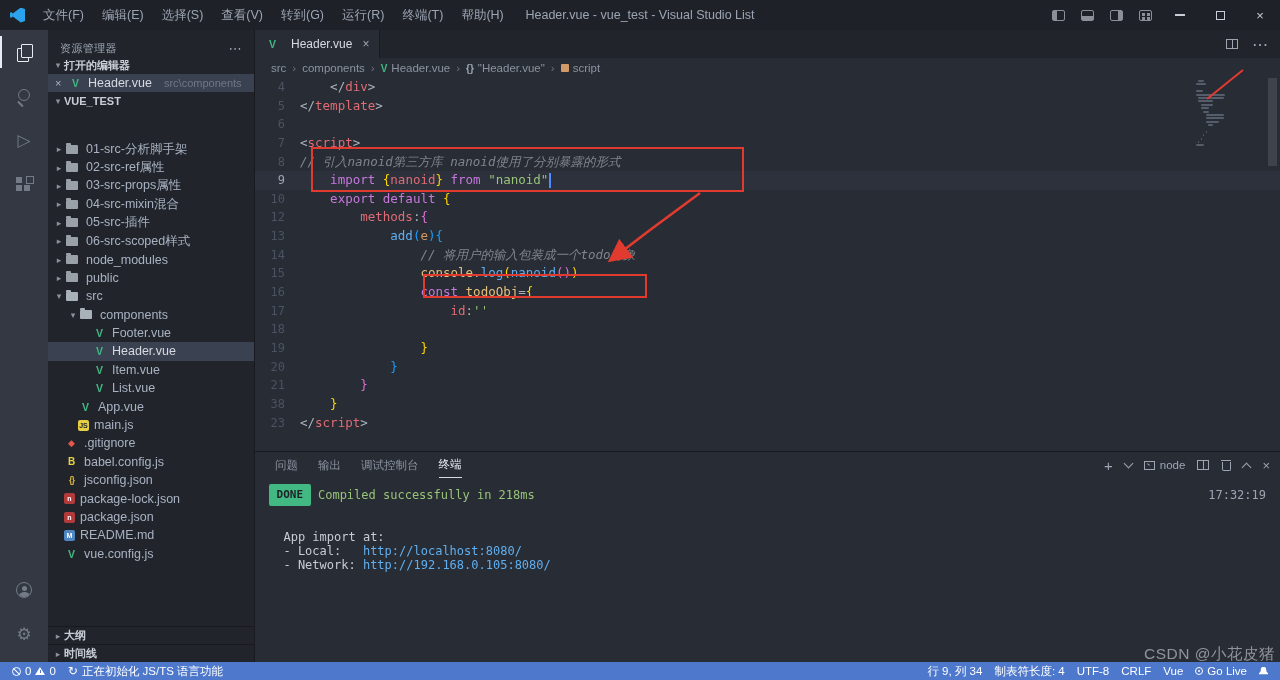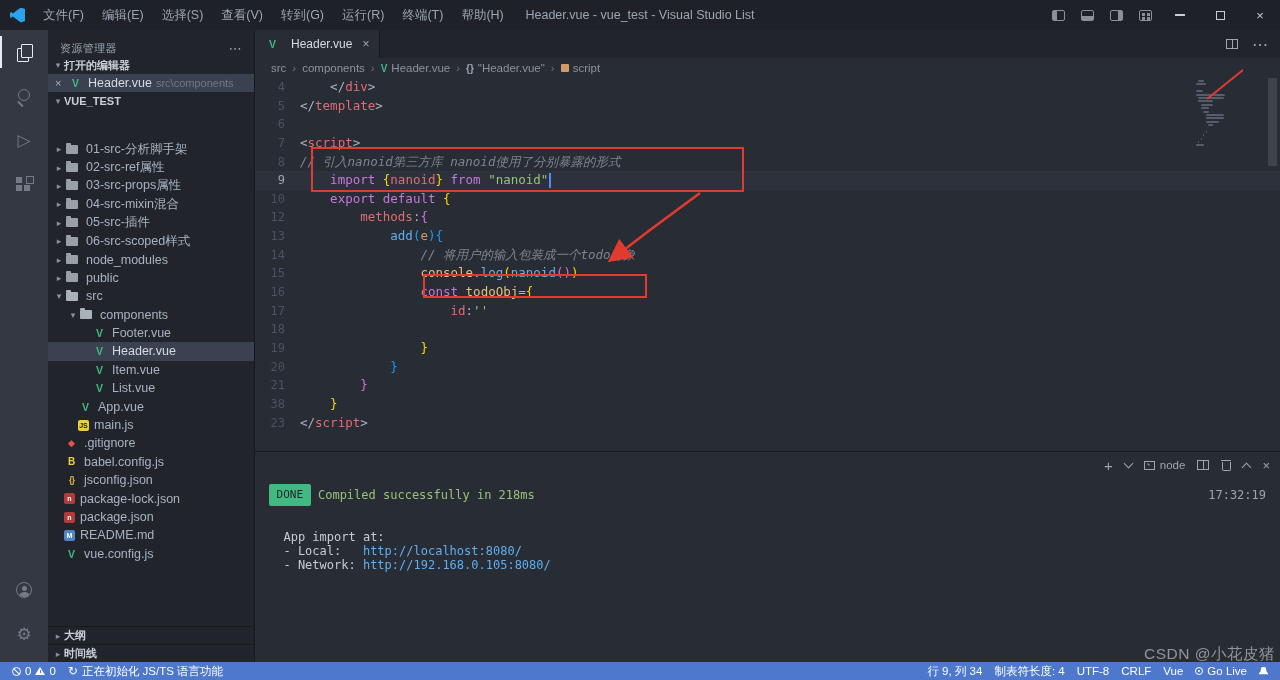--- a/index.html
+++ b/index.html
@@ -49,21 +49,21 @@
 
   
   #sidebar{position:absolute;left:48px;top:30px;width:207px;height:632px;background:#21252b;
     font-size:12.5px;color:#a9b2c3;border-right:1px solid #181a1f}
   .sb-title{height:26px;display:flex;align-items:flex-end;padding:0 12px;font-size:11px;color:#9da5b4;letter-spacing:.4px}
   .sb-title .more{margin-left:auto;font-size:13px;color:#9da5b4;cursor:pointer}
   .sec-h{height:18px;display:flex;align-items:center;font-size:11px;font-weight:bold;color:#c8cdd6;padding-left:4px;cursor:pointer}
   .sec-h .tw{width:12px;font-size:9px;color:#8a909b;text-align:center}
   .oe-item{height:18px;display:flex;align-items:center;background:#3a4150;color:#d7dae0;padding-left:7px;cursor:pointer}
   .oe-item .x{width:13px;color:#aeb4bd;font-size:11px}
-  .oe-path{margin-left:4px;font-size:11px;color:#70788a}
+  .oe-path{margin-left:12px;font-size:11px;color:#70788a}
   #tree{position:absolute;top:110px;left:0;right:0}
   .tree-row{height:18.4px;display:flex;align-items:center;white-space:nowrap;cursor:pointer}
   .tree-row.selected{background:#3a4150;color:#d7dae0}
   .tw{width:10px;min-width:10px;font-size:9px;color:#8a909b;text-align:center}
   .fi{width:15px;min-width:15px;height:12px;margin-right:5px;display:inline-flex;align-items:center;justify-content:center}
   .fi.fi-folder{width:12px;min-width:12px;height:9px;background:#99a0a8;border-radius:1px;position:relative;margin:0 8px 0 2px}
   .fi.fi-folder::before{content:"";position:absolute;top:-2px;left:0;width:5px;height:2px;background:inherit;border-radius:1px 1px 0 0}
   .fi.fi-open{background:#a9b1b9}
   .fi-vue{color:#41b883;font-weight:bold;font-size:10.5px}
   .fi-js{background:#e7cf43;color:#23272e;font-size:7px;font-weight:bold;width:11px;min-width:11px;height:11px;border-radius:2px}
@@ -117,21 +117,21 @@
   .ico-termbox{width:11px;height:9px;border:1px solid currentColor;display:inline-block;position:relative}
   .ico-termbox::before{content:"";position:absolute;left:2px;top:2px;width:3px;height:1px;background:currentColor;transform:rotate(35deg)}
   .ico-trash{width:10px;height:11px;position:relative;display:inline-block}
   .ico-trash::before{content:"";position:absolute;top:2.5px;left:0.5px;right:0.5px;bottom:0;border:1px solid currentColor;border-top:none;border-radius:0 0 2px 2px}
   .ico-trash::after{content:"";position:absolute;top:0.5px;left:0;right:0;height:1.4px;background:currentColor}
   .chev{width:7px;height:7px;border-right:1.6px solid currentColor;border-bottom:1.6px solid currentColor;display:inline-block}
   .chev.up{transform:rotate(-135deg);margin-top:4px}
   .chev.down{transform:rotate(45deg);margin-bottom:3px}
   #terminal{padding:10px 14px 0 14px;font-family:"DejaVu Sans Mono",monospace;font-size:12px;color:#c8ccd4}
   .trow{display:flex;height:14px;line-height:14px;white-space:pre;align-items:center}
-  .t-badge{background:#42b983;color:#1e2228;font-weight:normal;padding:4px 1px;border-radius:2px;font-size:11px}
+  .t-badge{background:#42b983;color:#1e2228;font-weight:bold;padding:4px 1px;border-radius:2px;font-size:11px}
   .t-green{color:#98c379}
   .t-link{color:#61afef}
   .t-fg{color:#c8ccd4}
   .t-time{margin-left:auto;color:#9da5b4}
 
   
   #statusbar{position:absolute;left:0;top:662px;width:1280px;height:18px;background:#4d78cc;color:#fff;
     display:flex;align-items:center;font-size:11.5px;padding:0 6px;z-index:6}
   .st-item{display:flex;align-items:center;gap:4px;padding:0 6px;cursor:pointer;white-space:nowrap}
   .st-right{margin-left:auto;display:flex;align-items:center}
@@ -420,20 +420,26 @@
     <div class="mm-bar" style="margin-left: 9.6px; width: 0.9px;"></div>
     <div class="mm-bar" style="margin-left: 7.2px; width: 0.9px;"></div>
     <div class="mm-bar" style="margin-left: 4.8px; width: 0.9px;"></div>
     <div class="mm-bar" style="margin-left: 2.4px; width: 0.9px;"></div>
     <div class="mm-bar" style="margin-left: 0px; width: 8.1px;"></div>
   </div>
 <div id="vscroll"></div>
 
 <div id="panel">
   <div class="panel-head">
+    <div id="panel-tabs" style="display:flex;height:26px">
+        <span class="ptab">问题</span>
+        <span class="ptab">输出</span>
+        <span class="ptab">调试控制台</span>
+        <span class="ptab active">终端</span>
+      </div>
     <div class="ph-icons">
       <span style="font-size:15px">+</span>
       <span class="chev down"></span>
       <span class="node-box">
         <span class="ico-termbox"></span>
         <span>node</span>
       </span>
       <span class="ico-splitv"></span>
       <span class="ico-trash"></span>
       <span class="chev up"></span>

